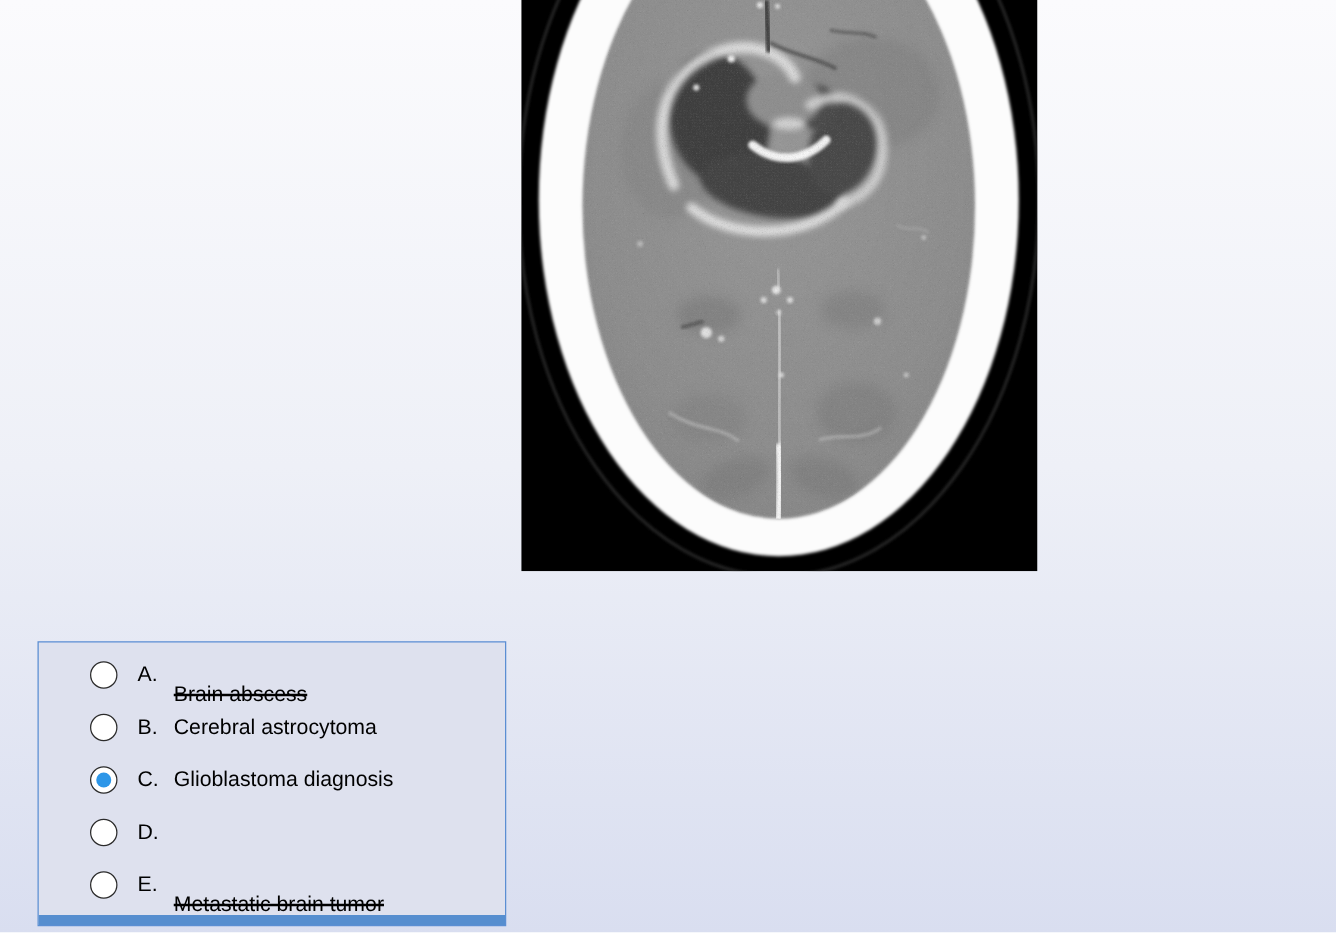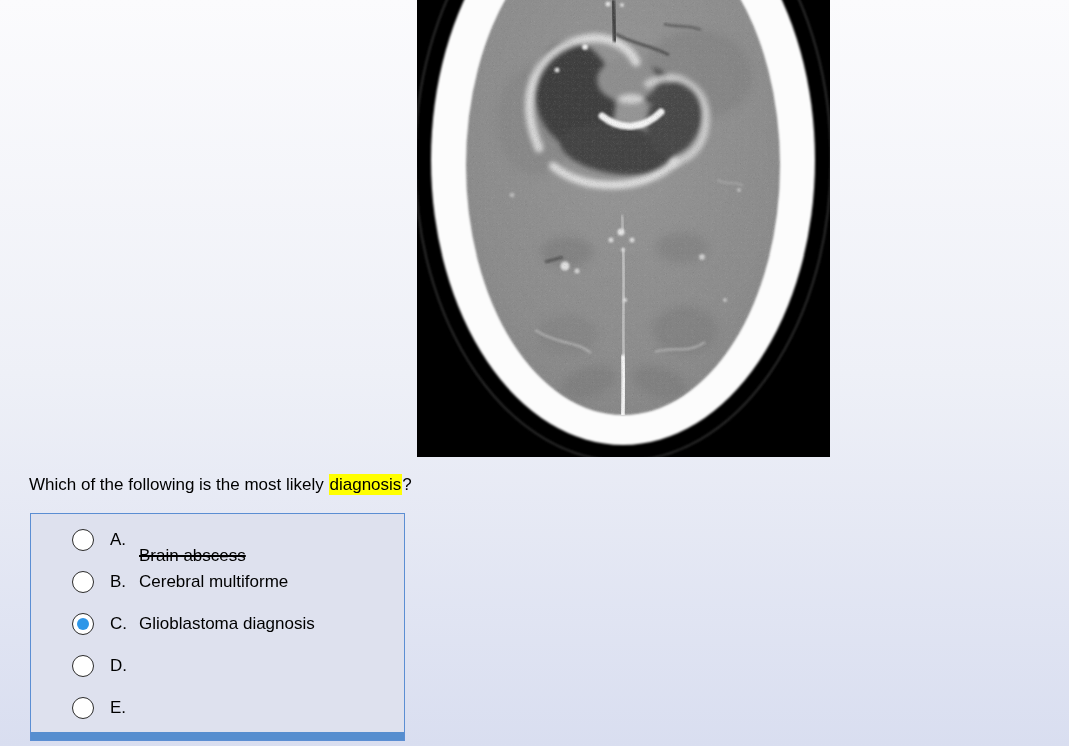--- a/index.html
+++ b/index.html
@@ -122,38 +122,37 @@
         <circle cx="308" cy="300" r="2" fill="#c8c8c8" filter="url(#b1)"></circle>
         <circle cx="95" cy="195" r="2.5" fill="#c5c5c5" opacity="0.8" filter="url(#b1)"></circle>
         <circle cx="322" cy="190" r="2" fill="#c0c0c0" filter="url(#b1)"></circle>
         <path d="M128,262 L146,257" stroke="#565656" stroke-width="3" fill="none" filter="url(#b1)"></path>
 
         <rect x="0" y="-50" width="413" height="560" filter="url(#grain)" opacity="0.22"></rect>
       </g>
     </svg>
   </div>
 
-  <div class="question"><span>Which of the following is the most likely </span><mark>diagnosis</mark><span>?</span></div>
 
   <div class="options-box" role="radiogroup">
 
     <div class="option" role="radio" aria-checked="false">
       <span class="radio">
           <span class="dot"></span>
         </span>
       <span class="letter">A.</span>
       <span class="text struck">Brain abscess</span>
     </div>
 
     <div class="option" role="radio" aria-checked="false">
       <span class="radio">
           <span class="dot"></span>
         </span>
       <span class="letter">B.</span>
-      <span class="text">Cerebral multiforme</span>
+      <span class="text">Cerebral astrocytoma</span>
     </div>
 
     <div class="option" role="radio" aria-checked="true">
       <span class="radio selected">
           <span class="dot"></span>
         </span>
       <span class="letter">C.</span>
       <span class="text">Glioblastoma diagnosis</span>
     </div>
 
@@ -162,18 +161,19 @@
           <span class="dot"></span>
         </span>
       <span class="letter">D.</span>
     </div>
 
     <div class="option" role="radio" aria-checked="false">
       <span class="radio">
           <span class="dot"></span>
         </span>
       <span class="letter">E.</span>
+      <span class="text struck">Metastatic brain tumor</span>
     </div>
 
     <div class="hbar"></div>
   </div>
 
 </div>
 
 </body></html>

